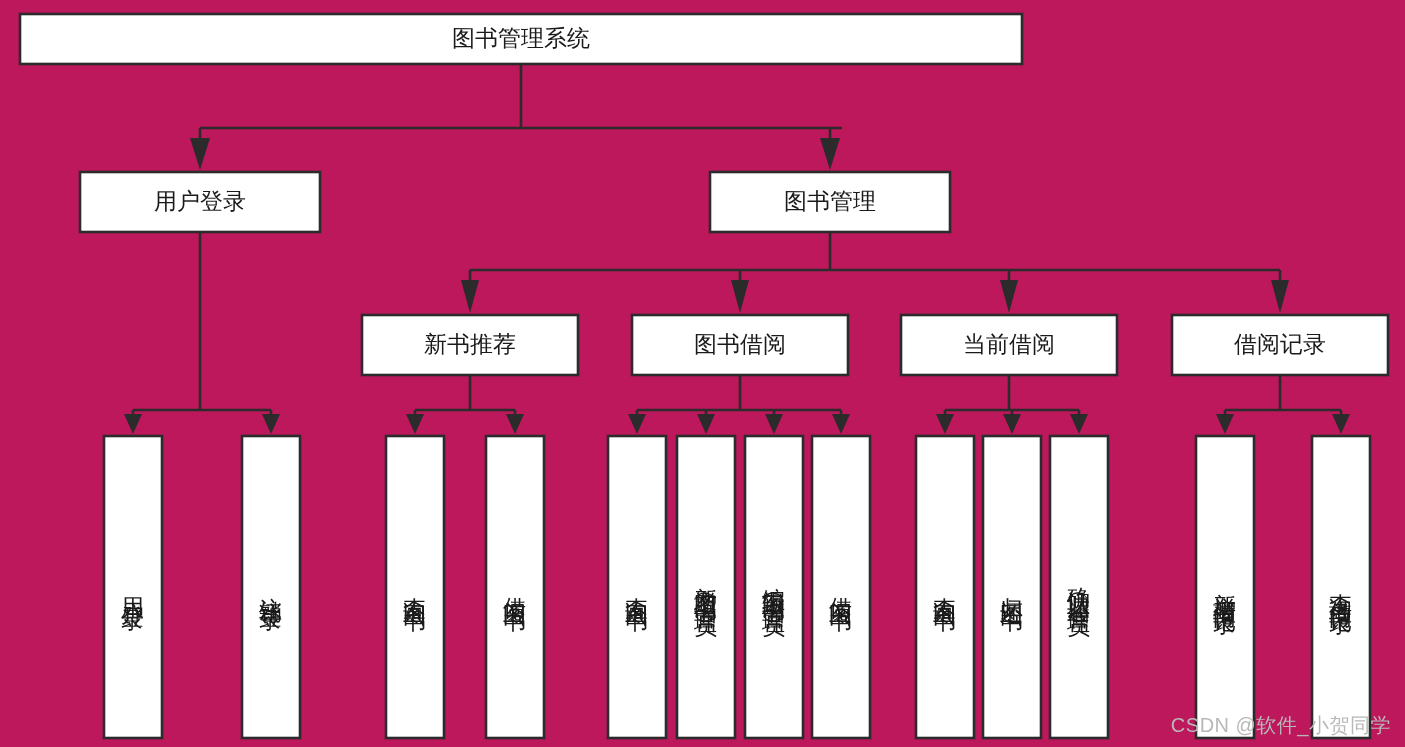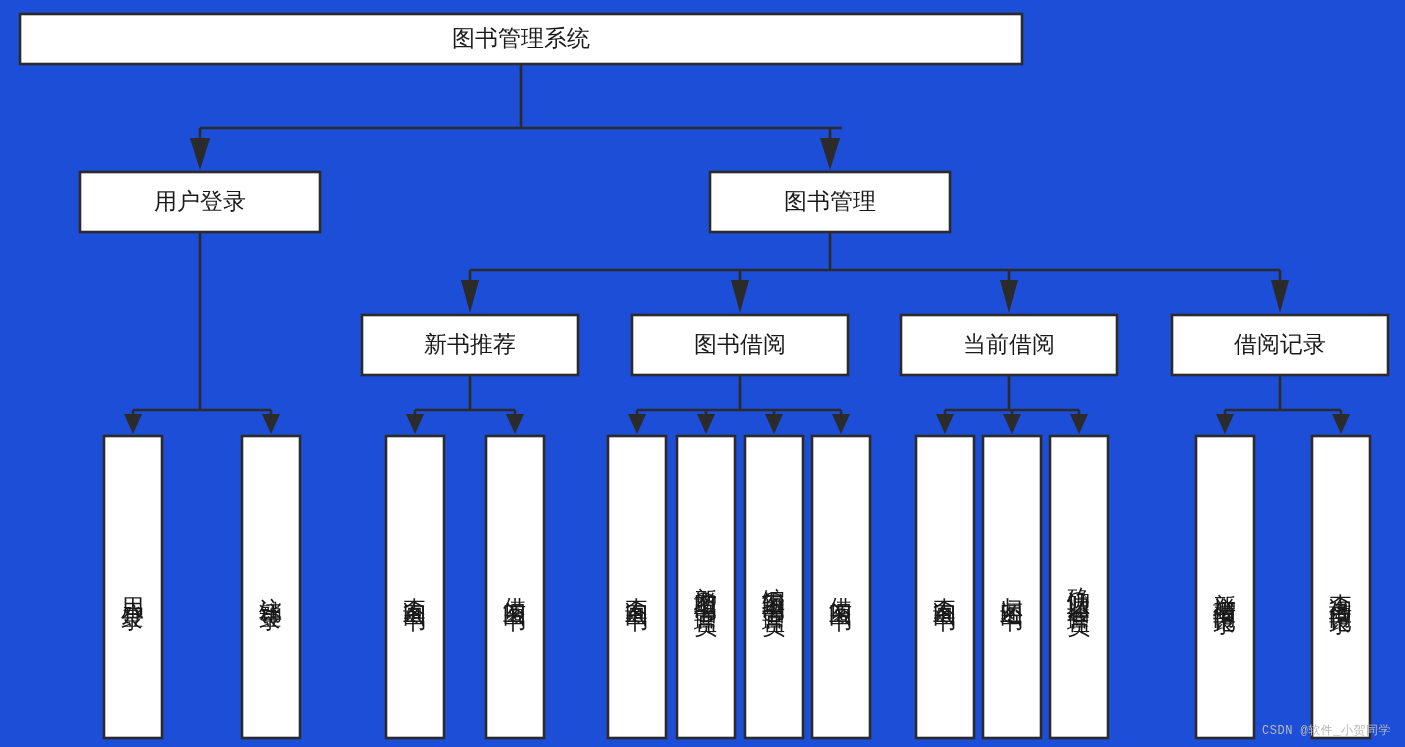--- a/index.html
+++ b/index.html
@@ -10,21 +10,21 @@
   body {
     width: 1405px;
     height: 747px;
     overflow: hidden;
     font-family: "Liberation Sans", "DejaVu Sans", sans-serif;
   }
   #diagram-root {
     position: relative;
     width: 1405px;
     height: 747px;
-    background: #1d4ed8;
+    background: #be185d;
   }
   svg#tree-svg {
     position: absolute;
     left: 0;
     top: 0;
     width: 1405px;
     height: 747px;
   }
   .node-rect {
     fill: #ffffff;
@@ -55,22 +55,22 @@
     writing-mode: vertical-rl;
     text-orientation: upright;
     letter-spacing: 4px;
     dominant-baseline: central;
     text-anchor: middle;
   }
   .watermark {
     position: absolute;
     right: 14px;
     bottom: 8px;
-    font-family: Liberation Mono, monospace;
-    font-size: 12px;
+    font-family: Liberation Sans, sans-serif;
+    font-size: 20px;
     color: #b8b8b8;
     white-space: nowrap;
     letter-spacing: 0.5px;
   }
 </style>
 </head>
 <body>
 
 <div id="diagram-root">
 

